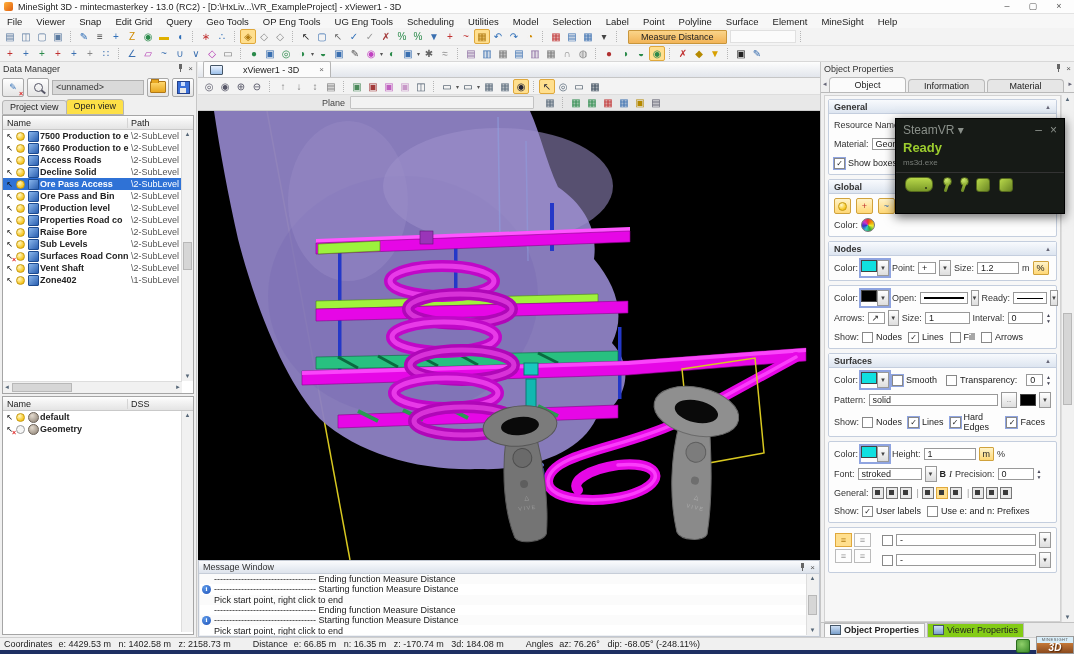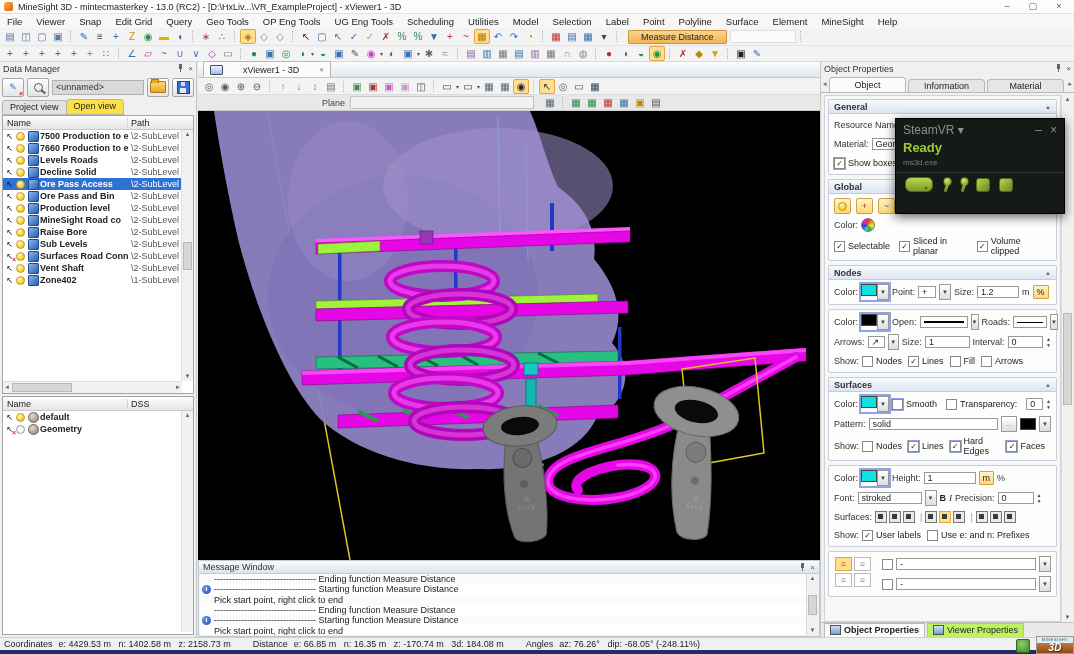--- a/index.html
+++ b/index.html
@@ -143,21 +143,21 @@
   .linepic.thin{width:26px;border-top-width:1px}
   .pos{width:10px;height:10px;border:1px solid #777;background:#e9e9e9;position:relative;margin-right:2px}
   .pos::after{content:"";position:absolute;width:5px;height:5px;background:#3a3a3a;top:2px;left:2px}
   .pos.hl{background:#ffdf8e;border-color:#dfa83c}
   .possep{color:#999;margin:0 3px}
   .nlg{width:15px;height:12px;border:1px solid #bbb;display:inline-flex;align-items:center;justify-content:center;
        color:#9a9a9a;font-size:9px;margin:1px}
   .nlg.hl{background:#ffdf8e;border-color:#dfa83c;color:#b07a10}
   #op-bottom{position:absolute;left:0;right:0;bottom:0;height:15px;background:#eaeaea;border-top:1px solid #c2c2c2;
              display:flex;align-items:center;padding-left:3px;gap:2px;box-sizing:border-box}
-  .btab{display:flex;align-items:center;gap:3px;padding:0 5px;height:13px;border:1px solid #b9b9b9;background:#bef264}
+  .btab{display:flex;align-items:center;gap:3px;padding:0 5px;height:13px;border:1px solid #b9b9b9;background:#84cc16}
   .btab.active{background:#fbfbfb;font-weight:bold}
   .bt-ico{width:9px;height:8px;background:linear-gradient(#cfe0f5,#7aa0cc);border:1px solid #456}
   
   #svr{left:895px;top:118px;width:170px;height:96px;background:#161a16;border:1px solid #000;z-index:50;
        box-shadow:0 3px 10px rgba(0,0,0,.6);color:#9aa09a;box-sizing:border-box;padding:4px 7px}
   #svr-top{display:flex;justify-content:space-between;align-items:center;color:#8a908a;font-size:12px}
   #svr-ready{font-size:13px;font-weight:bold;margin-top:3px}
   #svr-app{font-size:8px;color:#787d78;margin-top:3px}
   #svr-div{border-top:1px solid #333;margin:5px -7px 4px -7px}
   #svr-icons{display:flex;align-items:center;gap:9px;padding-left:2px}
@@ -377,21 +377,21 @@
           <span class="tpath">\2-SubLevel Sto</span>
         </div>
         <div class="trow">
           <span class="ci">↖</span>
           <span class="bulbw">
             <span class="bulb"></span>
           </span>
           <span class="cubew">
             <span class="cube"></span>
           </span>
-          <span class="tname">Levels Roads</span>
+          <span class="tname">Access Roads</span>
           <span class="tpath">\2-SubLevel Sto</span>
         </div>
         <div class="trow">
           <span class="ci">↖</span>
           <span class="bulbw">
             <span class="bulb"></span>
           </span>
           <span class="cubew">
             <span class="cube"></span>
           </span>
@@ -432,21 +432,21 @@
           <span class="tpath">\2-SubLevel Sto</span>
         </div>
         <div class="trow">
           <span class="ci">↖</span>
           <span class="bulbw">
             <span class="bulb"></span>
           </span>
           <span class="cubew">
             <span class="cube"></span>
           </span>
-          <span class="tname">MineSight Road co</span>
+          <span class="tname">Properties Road co</span>
           <span class="tpath">\2-SubLevel Sto</span>
         </div>
         <div class="trow">
           <span class="ci">↖</span>
           <span class="bulbw">
             <span class="bulb"></span>
           </span>
           <span class="cubew">
             <span class="cube"></span>
           </span>
@@ -790,34 +790,20 @@
             </span>
             <span class="gtog" style="color: rgb(192, 48, 48);">+</span>
             <span class="gtog" style="color: rgb(58, 111, 176);">~</span>
             <span class="gtog" style="color: rgb(176, 122, 16);">◈</span>
             <span class="gtog" style="color: rgb(136, 136, 136);">◆</span>
           </div>
         <div class="frow">
           <span class="lbl">Color:</span>
           <span class="wheel"></span>
         </div>
-        <div class="frow" id="global-checks">
-            <span class="cb">
-              <span class="cbx ckd"></span>
-              <span>Selectable</span>
-            </span>
-            <span class="cb">
-              <span class="cbx ckd"></span>
-              <span>Sliced in planar</span>
-            </span>
-            <span class="cb">
-              <span class="cbx ckd"></span>
-              <span>Volume clipped</span>
-            </span>
-          </div>
       </div>
     </div>
 
     <div class="sec">
       <div class="sec-h">
           <span>Nodes</span>
           <span class="coll">▲</span>
         </div>
       <div class="sec-b">
         <div class="frow">
@@ -843,21 +829,21 @@
           <span class="lbl">Color:</span>
           <span class="cfocus" style="display:inline-flex">
               <span class="swatch" id="poly-swatch" style="background: rgb(0, 0, 0);"></span>
               <span class="swbtn">▼</span>
             </span>
           <span class="lbl">Open:</span>
           <span class="inp">
               <span class="linepic"></span>
             </span>
           <span class="swbtn">▼</span>
-          <span class="lbl">Roads:</span>
+          <span class="lbl">Ready:</span>
           <span class="inp">
               <span class="linepic thin"></span>
             </span>
           <span class="swbtn">▼</span>
         </div>
         <div class="frow">
           <span class="lbl">Arrows:</span>
           <span class="inp" style="width:18px">↗</span>
           <span class="swbtn">▼</span>
           <span class="lbl">Size:</span>
@@ -970,21 +956,21 @@
           <span style="font-weight:bold">B</span>
           <span style="font-style:italic;font-family:'Liberation Serif',serif">I</span>
           <span class="lbl">Precision:</span>
           <span class="inp" style="width:36px">0</span>
           <span class="spin">
               <span>▲</span>
               <span>▼</span>
             </span>
         </div>
         <div class="frow">
-          <span class="lbl">Surfaces:</span>
+          <span class="lbl">General:</span>
           <span id="pos-row" style="display:inline-flex;align-items:center">
               <span class="pos"></span>
               <span class="pos"></span>
               <span class="pos"></span>
               <span class="possep">|</span>
               <span class="pos"></span>
               <span class="pos hl"></span>
               <span class="pos"></span>
               <span class="possep">|</span>
               <span class="pos"></span>

